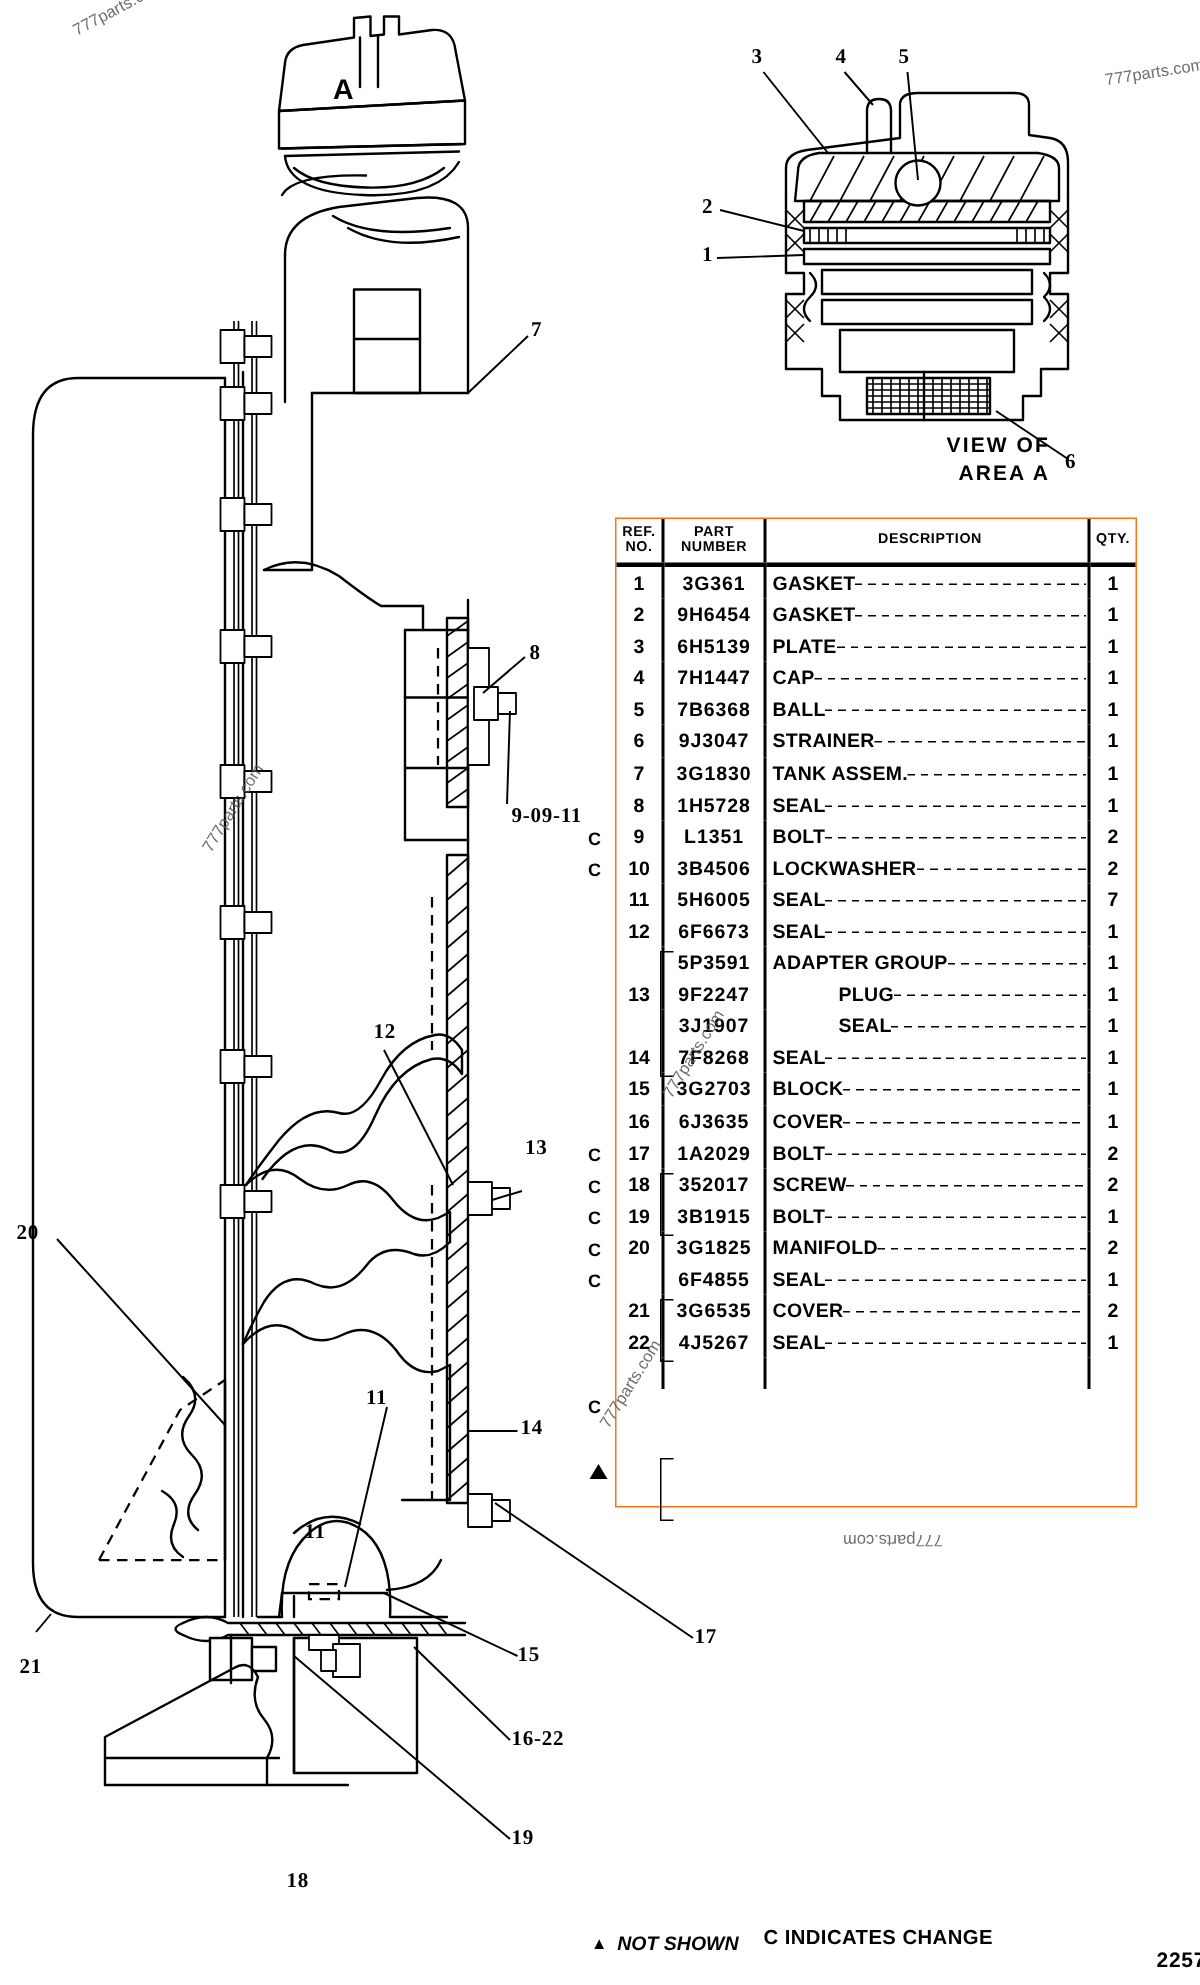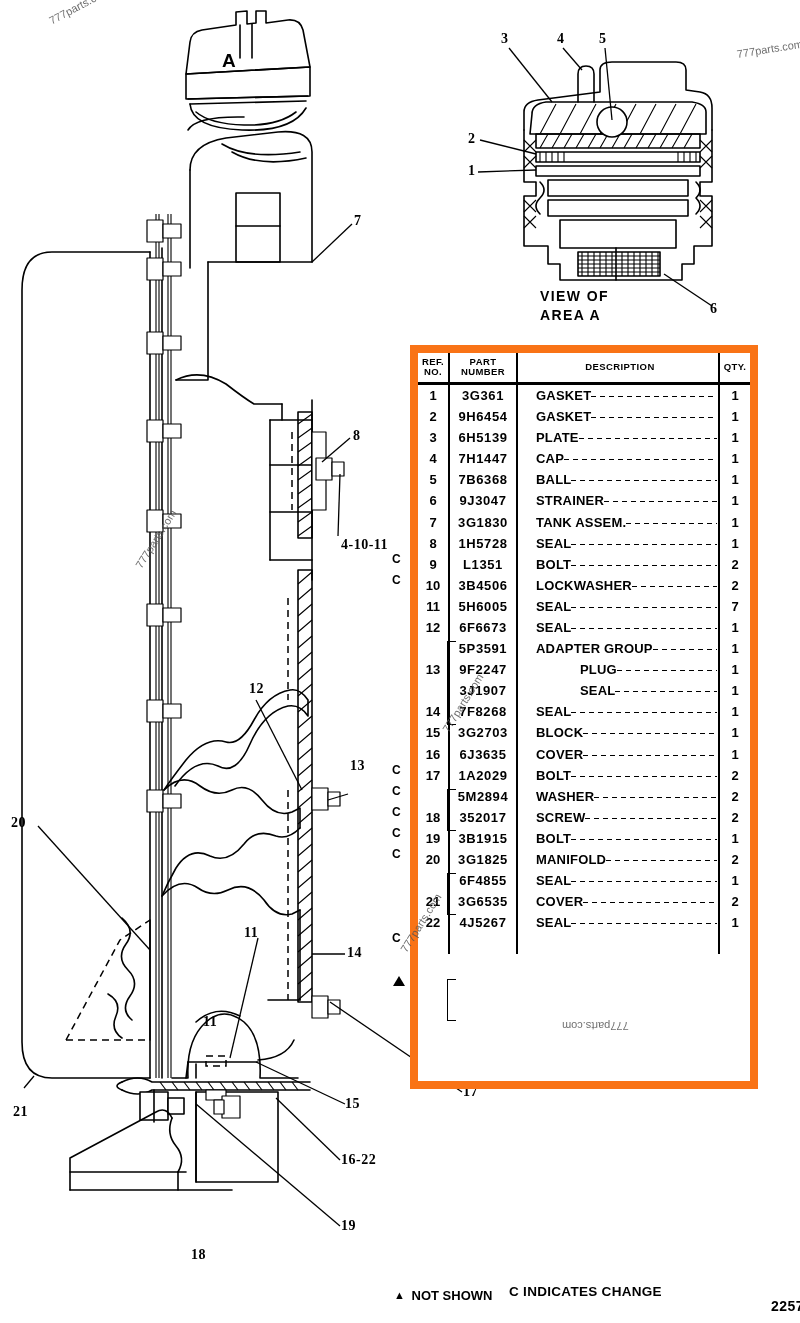--- a/index.html
+++ b/index.html
@@ -23,38 +23,38 @@
   svg.draw{position:absolute;left:0;top:0;width:800px;height:1323px;overflow:visible;}
   svg.draw *{vector-effect:non-scaling-stroke;}
   .ln{fill:none;stroke:#000;stroke-width:1.6;stroke-linejoin:round;stroke-linecap:round;}
   .ln-t{fill:none;stroke:#000;stroke-width:1.1;}
   .dash{fill:none;stroke:#000;stroke-width:1.5;stroke-dasharray:7 5;}
   .lead{fill:none;stroke:#000;stroke-width:1.3;}
   .wf{fill:#fff;stroke:#000;stroke-width:1.6;stroke-linejoin:round;}
   .wf-t{fill:#fff;stroke:#000;stroke-width:1.2;stroke-linejoin:round;}
 
   
-  .tbl-wrap{position:absolute;left:410px;top:345px;width:348px;height:744px;
-            border:8px solid #f97316;background:#fff;box-sizing:border-box;}
+  .tbl-wrap{position:absolute;left:410px;top:345px;width:348px;height:660px;
+            border:1px solid #f97316;background:#fff;box-sizing:border-box;}
   .tbl{width:100%;border-collapse:collapse;table-layout:fixed;
        font-family:"Liberation Sans",sans-serif;}
   .tbl th{border-bottom:3px solid #000;border-right:2px solid #000;
           font-size:9.5px;font-weight:bold;letter-spacing:.4px;line-height:1.05;
           padding:4px 0 5px;text-align:center;}
   .tbl th.last{border-right:none;}
   .tbl td{border-right:2px solid #000;font-size:13px;font-weight:bold;
           padding:0;height:21.1px;line-height:21.1px;white-space:nowrap;
           font-family:"Liberation Sans",sans-serif;}
   .tbl td.last{border-right:none;}
   .c-ref{width:30px;text-align:center;}
   .c-pn{width:66px;text-align:center;letter-spacing:.6px;}
   .c-desc{width:calc(100% - 30px - 66px - 30px);position:relative;padding-left:4px !important;}
   .c-qty{width:30px;text-align:center;}
   .descrow{display:flex;align-items:center;gap:0;height:21.1px;}
-  .dtext{flex:0 0 auto;letter-spacing:.2px;margin-left:14px;}
+  .dtext{flex:0 0 auto;letter-spacing:.2px;}
   .dots{flex:1 1 auto;margin:0 1px 0 0;height:1px;align-self:center;position:relative;top:1px;
         background-image:repeating-linear-gradient(to right,#000 0 5px,transparent 5px 9px);}
   .dots.sm{flex:0 0 46px;}
   .indent1{padding-left:34px;}
   .indent2{padding-left:44px;}
 
   
   .cflags{position:absolute;left:392px;top:345px;width:18px;height:660px;}
   .cflag{position:absolute;font-family:"Liberation Sans",sans-serif;font-size:12px;
          font-weight:bold;left:0;}
@@ -62,21 +62,21 @@
        border-left:6px solid transparent;border-right:6px solid transparent;
        border-bottom:10px solid #000;}
 
   
   .brace{position:absolute;font-family:"Liberation Serif",serif;font-weight:400;
          line-height:1;color:#000;}
 
   
   .foot{position:absolute;font-family:"Liberation Sans",sans-serif;font-weight:bold;}
   .viewlbl{position:absolute;font-family:"Liberation Sans",sans-serif;font-weight:bold;
-           font-size:14px;letter-spacing:1.4px;text-align:left;}
+           font-size:14px;letter-spacing:1.4px;text-align:right;}
 </style>
 </head>
 <body>
 
 <div class="page">
 
   <svg class="draw" viewBox="0 0 800 1323">
 
     <g>
       <path class="ln" d="M186 74 L190 42 Q191 32 202 30 L236 25 L236 12 L247 11 L247 24 L256 23 L256 11 L266 11 L266 23 L288 20 Q300 19 303 30 L310 67 Z"></path>
@@ -280,21 +280,21 @@
       <path class="lead" d="M605 48 L612 120"></path>
       <path class="lead" d="M480 140 L536 154"></path>
       <path class="lead" d="M478 172 L536 170"></path>
       <path class="lead" d="M712 306 L664 274"></path>
     </g>
 
   </svg>
 
   <div class="lbl" style="left:354px;top:213px;">7</div>
   <div class="lbl" style="left:353px;top:428px;">8</div>
-  <div class="lbl" style="left:341px;top:537px;">4-10-11</div>
+  <div class="lbl" style="left:341px;top:537px;">9-09-11</div>
   <div class="lbl" style="left:249px;top:681px;">12</div>
   <div class="lbl" style="left:350px;top:758px;">13</div>
   <div class="lbl" style="left:11px;top:815px;">20</div>
   <div class="lbl" style="left:244px;top:925px;">11</div>
   <div class="lbl" style="left:203px;top:1014px;">11</div>
   <div class="lbl" style="left:347px;top:945px;">14</div>
   <div class="lbl" style="left:345px;top:1096px;">15</div>
   <div class="lbl" style="left:341px;top:1152px;">16-22</div>
   <div class="lbl" style="left:463px;top:1084px;">17</div>
   <div class="lbl" style="left:191px;top:1247px;">18</div>
@@ -547,31 +547,20 @@
             <td class="c-pn">1A2029</td>
             <td class="c-desc">
               <div class="descrow">
                 <span class="dtext">BOLT</span>
                 <span class="dots"></span>
               </div>
             </td>
             <td class="c-qty last">2</td>
           </tr>
           <tr>
-            <td class="c-ref"></td>
-            <td class="c-pn">5M2894</td>
-            <td class="c-desc">
-              <div class="descrow">
-                <span class="dtext">WASHER</span>
-                <span class="dots"></span>
-              </div>
-            </td>
-            <td class="c-qty last">2</td>
-          </tr>
-          <tr>
             <td class="c-ref">18</td>
             <td class="c-pn">352017</td>
             <td class="c-desc">
               <div class="descrow">
                 <span class="dtext">SCREW</span>
                 <span class="dots"></span>
               </div>
             </td>
             <td class="c-qty last">2</td>
           </tr>
@@ -643,21 +632,21 @@
         </tbody>
     </table>
   <div class="brace" style="left: 29px; top: 288.062px; height: 84.375px; width: 9px; border-top: 1.4px solid rgb(0, 0, 0); border-bottom: 1.4px solid rgb(0, 0, 0); border-left: 1.4px solid rgb(0, 0, 0); box-sizing: border-box;"></div>
       <div class="brace" style="left: 29px; top: 435.719px; height: 42.1875px; width: 9px; border-top: 1.4px solid rgb(0, 0, 0); border-bottom: 1.4px solid rgb(0, 0, 0); border-left: 1.4px solid rgb(0, 0, 0); box-sizing: border-box;"></div>
       <div class="brace" style="left: 29px; top: 520.094px; height: 42.1875px; width: 9px; border-top: 1.4px solid rgb(0, 0, 0); border-bottom: 1.4px solid rgb(0, 0, 0); border-left: 1.4px solid rgb(0, 0, 0); box-sizing: border-box;"></div>
       <div class="brace" style="left: 29px; top: 625.562px; height: 42.1875px; width: 9px; border-top: 1.4px solid rgb(0, 0, 0); border-bottom: 1.4px solid rgb(0, 0, 0); border-left: 1.4px solid rgb(0, 0, 0); box-sizing: border-box;"></div>
     </div>
 
   <div class="foot" style="left:394px;top:1288px;font-size:13px;">
     <span style="font-size:11px;position:relative;top:-1px;">▲</span>
-    <span style="margin-left:3px;">NOT SHOWN</span>
+    <span style="margin-left:3px;font-style:italic;">NOT SHOWN</span>
   </div>
   <div class="foot" style="left:509px;top:1284px;font-size:13.5px;letter-spacing:.3px;">C INDICATES CHANGE</div>
   <div class="foot" style="left:739px;top:1298px;font-size:14px;letter-spacing:.5px;margin-left:32px;">225716</div>
 
   <div class="wm r45" style="left:47px;top:16px;">777parts.com</div>
   <div class="wm" style="left:919px;top:52px;transform:rotate(-9deg);transform-origin:0 0;left:auto;right:-3px;top:48px;">777parts.com</div>
   <div class="wm rup" style="left:133px;top:564px;">777parts.com</div>
   <div class="wm rup" style="left:440px;top:728px;">777parts.com</div>
   <div class="wm rup" style="left:398px;top:948px;">777parts.com</div>
   <div class="wm r180" style="left:562px;top:1020px;">777parts.com</div>

